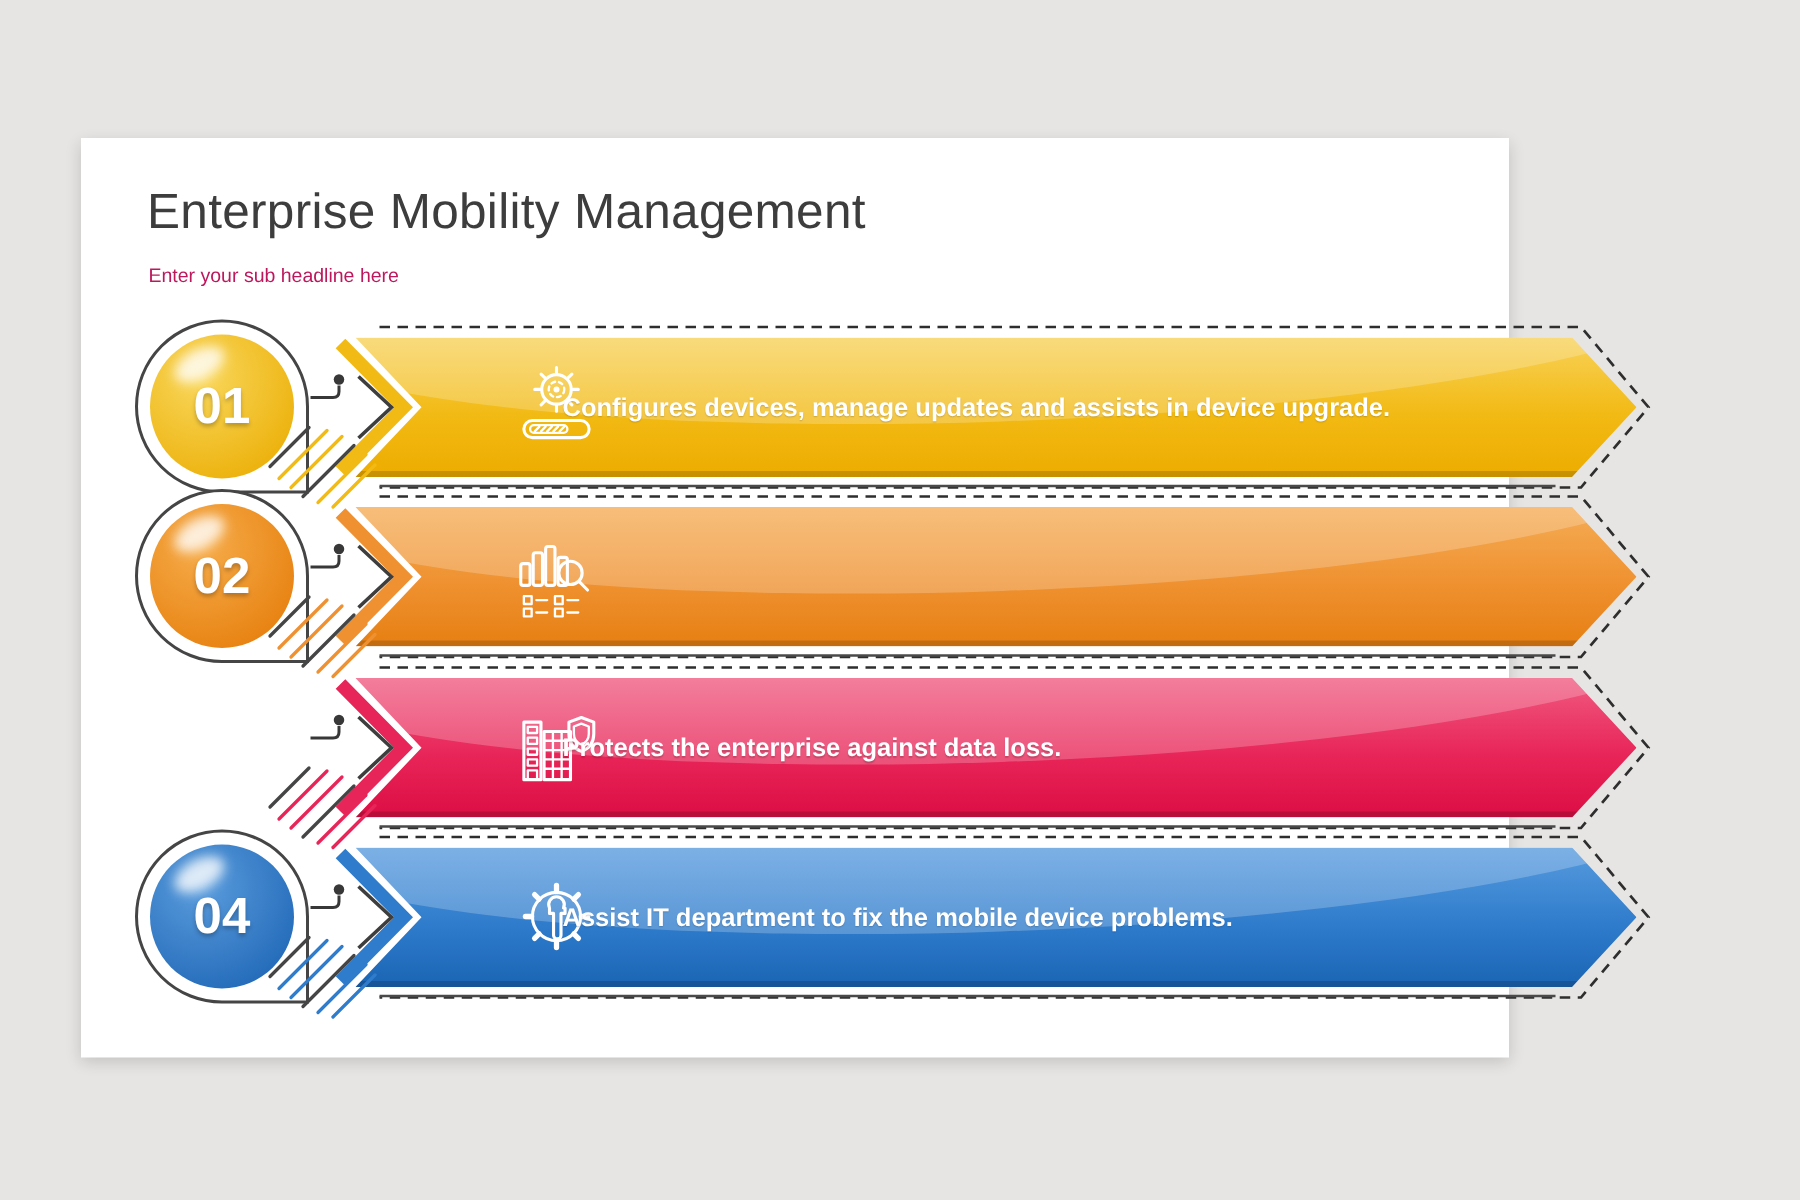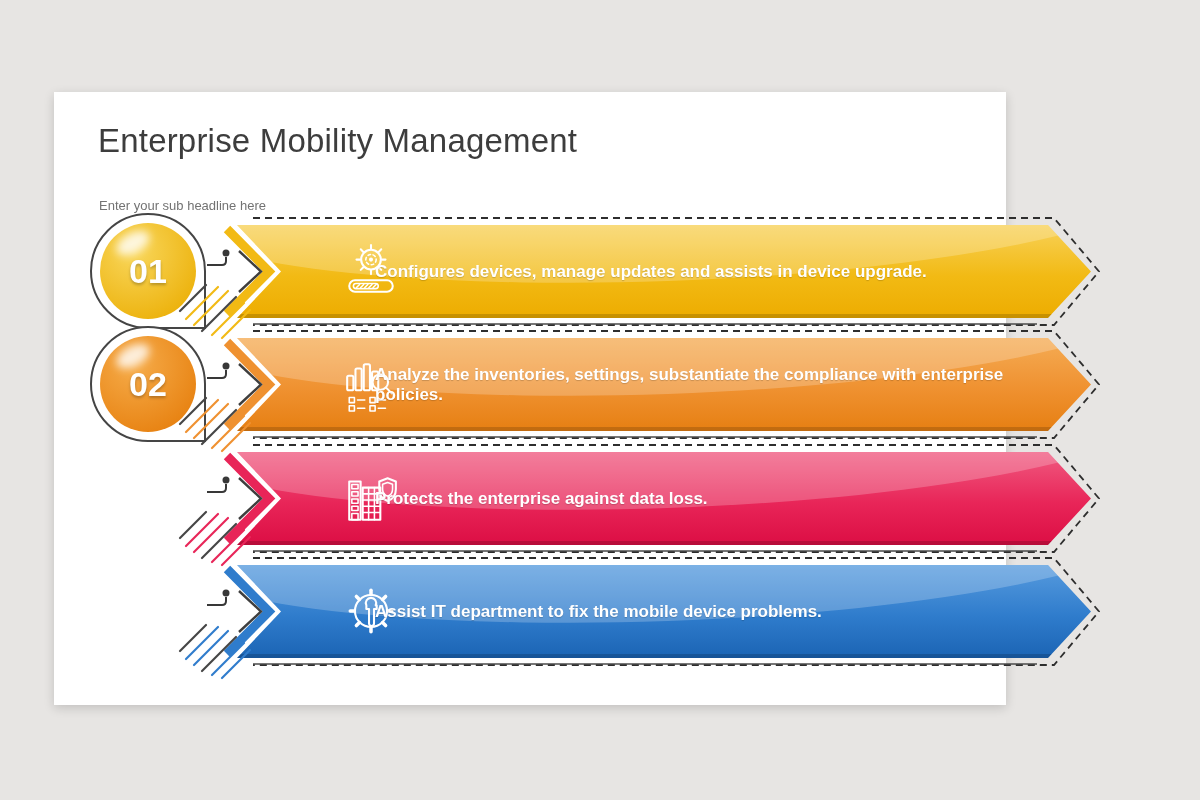--- a/index.html
+++ b/index.html
@@ -1,21 +1,21 @@
 <!DOCTYPE html>
 <html><head>
 <meta charset="utf-8">
 <style>
   html,body{margin:0;padding:0;}
   .page{position:relative;width:1200px;height:800px;background:#E7E5E3;overflow:hidden;
         font-family:"Liberation Sans",sans-serif;}
   .slide{position:absolute;left:54px;top:92px;width:952px;height:613px;background:#fff;
          box-shadow:0 3px 10px rgba(0,0,0,.16);}
   .title{position:absolute;left:44px;top:30px;font-size:33px;color:#3d3d3d;letter-spacing:.2px;}
-  .subtitle{position:absolute;left:45px;top:84px;font-size:13px;color:#737373;margin-top:22px;}
+  .subtitle{position:absolute;left:45px;top:84px;font-size:13px;color:#be185d;}
 
   .row-unit{position:absolute;left:0;width:100%;height:93px;}
   .r0{top:133px}.r1{top:246px}.r2{top:360px}.r3{top:473px}
 
   
   .badge{position:absolute;left:36px;top:-12px;width:116px;height:116px;}
   .teardrop{position:absolute;inset:0;background:#fff;border:2.5px solid #454545;
             border-radius:50% 50% 0 50%;box-sizing:border-box;}
   .ball{position:absolute;left:10px;top:10px;width:96px;height:96px;border-radius:50%;
         background:radial-gradient(circle at 36% 30%, var(--ballLight) 0%, var(--ballDark) 88%);
@@ -143,21 +143,20 @@
                 <rect x="7" y="49" width="5" height="5"></rect>
               <rect x="27" y="41" width="5" height="5"></rect>
                 <rect x="27" y="49" width="5" height="5"></rect>
               <line x1="15" y1="43.5" x2="22" y2="43.5"></line>
                 <line x1="15" y1="51.5" x2="22" y2="51.5"></line>
               <line x1="35" y1="43.5" x2="42" y2="43.5"></line>
                 <line x1="35" y1="51.5" x2="42" y2="51.5"></line>
             </g>
           </svg>
         </div>
-        <div class="btext">Analyze the inventories, settings, substantiate the compliance with enterprise policies.</div>
       </div>
       <div class="badge">
         <div class="teardrop"></div>
         <div class="ball">
           <span class="gloss"></span>
           <span class="num">02</span>
         </div>
       </div>
       <svg class="connector" width="26" height="22">
         <path d="M0,18 H15 Q19,18 19,14 V10" fill="none" stroke="#383838" stroke-width="2"></path>
@@ -253,20 +252,27 @@
                   <line x1="39.2" y1="16.8" x2="42.1" y2="13.9"></line>
                 <line x1="13.9" y1="42.1" x2="16.8" y2="39.2"></line>
                   <line x1="39.2" y1="39.2" x2="42.1" y2="42.1"></line>
               </g>
               <path d="M23.5,22.5 a5,5 0 1 1 9,0 m-9,0 v3.5 h2.6 v14 a2.4,2.4 0 0 0 4.8,0 v-14 h2.6 v-3.5"></path>
             </g>
           </svg>
         </div>
         <div class="btext">Assist IT department to fix the mobile device problems.</div>
       </div>
+      <div class="badge">
+        <div class="teardrop"></div>
+        <div class="ball">
+          <span class="gloss"></span>
+          <span class="num">04</span>
+        </div>
+      </div>
       <svg class="connector" width="26" height="22">
         <path d="M0,18 H15 Q19,18 19,14 V10" fill="none" stroke="#383838" stroke-width="2"></path>
         <circle cx="19" cy="6" r="3.5" fill="#383838"></circle>
       </svg>
       <svg class="hatch" width="80" height="76">
         <g stroke-width="2.2" stroke-linecap="round">
           <line x1="0" y1="46" x2="26" y2="20" stroke="#454545"></line>
           <line x1="6" y1="54" x2="38" y2="22" style="stroke:var(--main)"></line>
           <line x1="14" y1="60" x2="48" y2="26" style="stroke:var(--main)"></line>
           <line x1="22" y1="66" x2="56" y2="32" stroke="#454545"></line>

